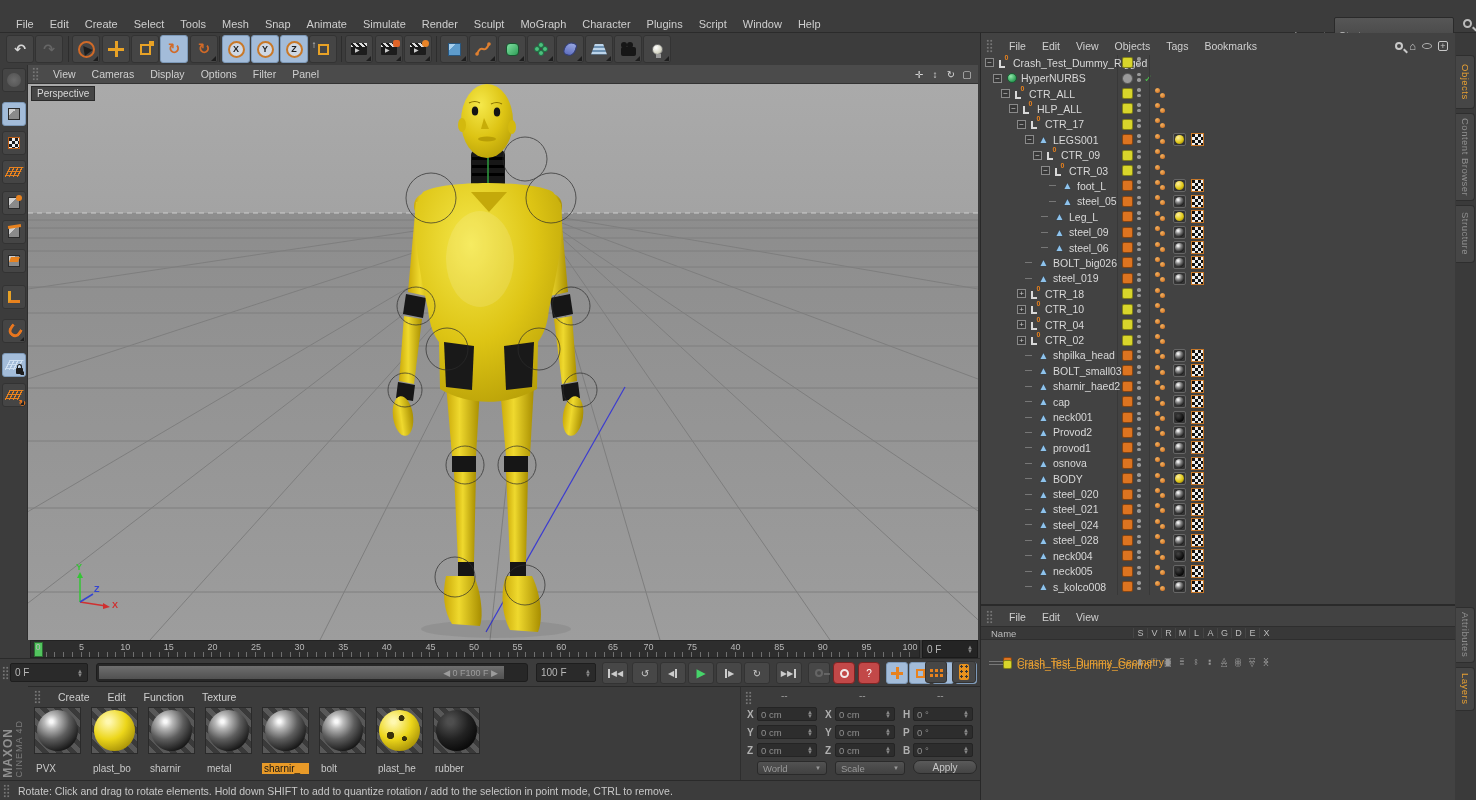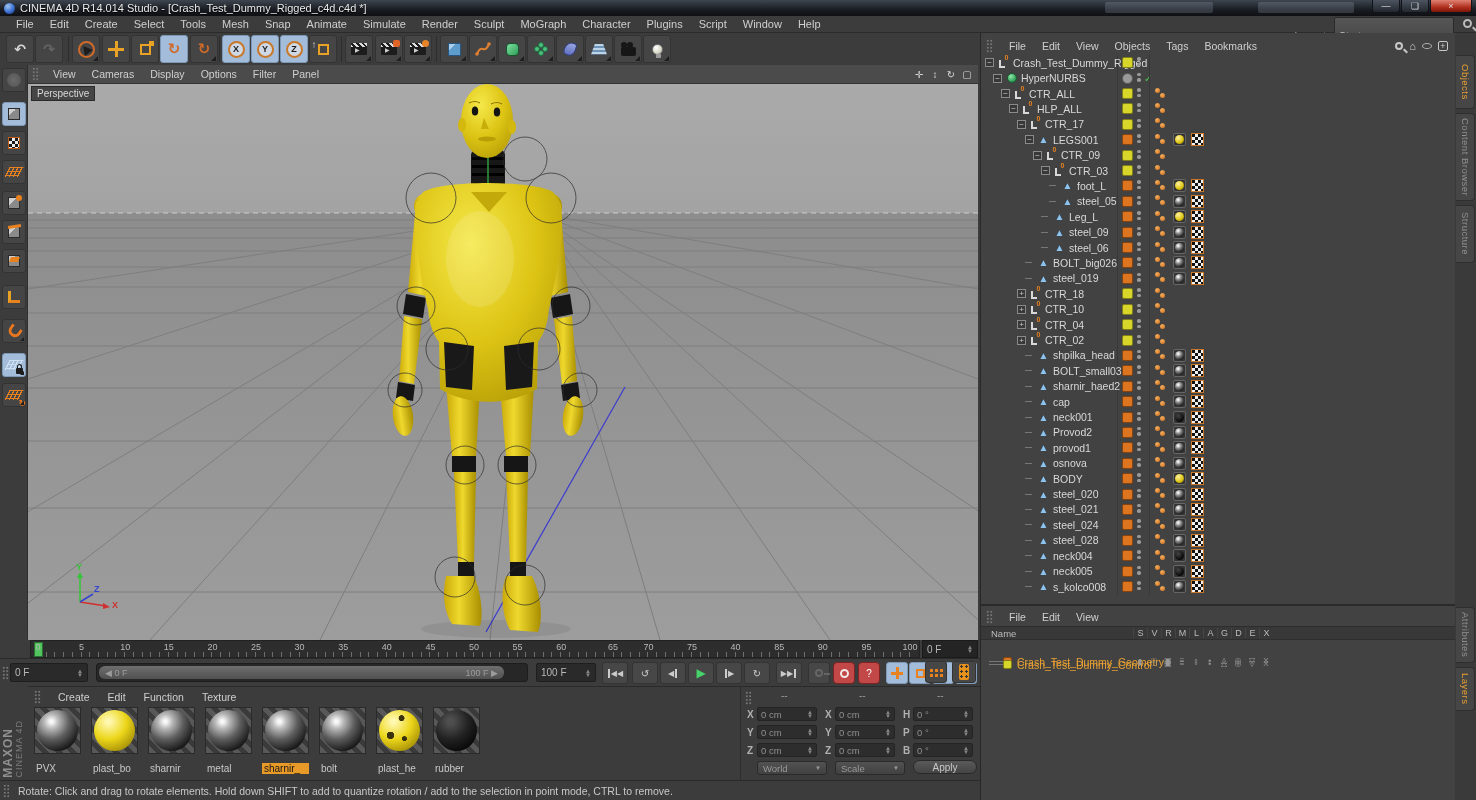--- a/index.html
+++ b/index.html
@@ -122,22 +122,22 @@
   .framebox { position:absolute; left:922px; top:640px; width:56px; height:18px; background:#242424; border:1px solid #1a1a1a;
     color:#b8b8b8; font-size:10px; display:flex; align-items:center; padding:0 4px; justify-content:space-between; }
   .spinarr { color:#888; font-size:6px; line-height:4px; text-align:center; }
 
   
   .transport { position:absolute; left:0; top:658px; width:980px; height:28px; background:#3c3c3c; border-top:1px solid #2a2a2a; }
   .transport .grip { position:absolute; left:2px; top:7px; }
   .tfield { position:absolute; top:4px; height:19px; background:#2a2a2a; border:1px solid #1e1e1e; border-radius:2px;
     color:#b8b8b8; font-size:10px; display:flex; align-items:center; padding:0 4px; justify-content:space-between; }
   .rangeslider { position:absolute; left:96px; top:4px; width:432px; height:19px; background:#272727; border:1px solid #1d1d1d; border-radius:3px; }
-  .rangebar { position:absolute; left:2px; top:2px; width:405px; height:13px; border-radius:6px;
-    background:linear-gradient(#6e6e6e,#515151); display:flex; align-items:center; justify-content:space-between;
+  .rangebar { position:absolute; left:2px; top:2px; width:405px; height:13px; border-radius:0;
+    background:linear-gradient(#6e6e6e,#515151); display:flex; align-items:center; justify-content:flex-end;
     color:#9c9c9c; font-size:9px; padding:0 6px; }
   .tpbtn { position:absolute; top:3px; width:26px; height:22px; background:#474747; border:1px solid #333; border-radius:3px;
     display:flex; align-items:center; justify-content:center; color:#ccc; font-size:10px; }
   .tpbtn.round { border-radius:4px; }
   .tpbtn.play { color:#46d46a; font-size:12px; }
   .tpbtn.red { background:#c24848; border-color:#7e2222; color:#fff; }
   .tpbtn.blue { background:#a3bcd9; border-color:#7d99b8; }
   .tpbtn .bar { width:2px; height:9px; background:#ccc; margin:0 1px; }
   .keyic { width:8px; height:8px; border:2px solid #7a7a7a; border-radius:50%; position:relative; opacity:.6; }
   .keyic::after { content:""; position:absolute; left:7px; top:2px; width:6px; height:2px; background:#7a7a7a; }
@@ -261,31 +261,20 @@
   .vtab { position:absolute; left:1px; width:19px; background:#464646; border:1px solid #2e2e2e; border-left:none;
     border-radius:0 4px 4px 0; display:flex; align-items:center; justify-content:center;
     writing-mode:vertical-rl; color:#909090; font-size:9.5px; letter-spacing:.5px; }
   .vtab.active { color:#e8a033; }
 </style>
 </head>
 <body>
 
 <div class="app">
 
-  <div class="titlebar">
-    <span class="appicon"></span>
-    <span class="title">CINEMA 4D R14.014 Studio - [Crash_Test_Dummy_Rigged_c4d.c4d *]</span>
-    <span class="ghostwin" style="left:1105px;width:108px;"></span>
-    <span class="ghostwin" style="left:1258px;width:96px;"></span>
-    <div class="winbtns">
-      <span class="winbtn">—</span>
-      <span class="winbtn">❏</span>
-      <span class="winbtn close">×</span>
-    </div>
-  </div>
 
   <div class="menubar">
     <div class="mitems">
         <span>File</span>
         <span>Edit</span>
         <span>Create</span>
         <span>Select</span>
         <span>Tools</span>
         <span>Mesh</span>
         <span>Snap</span>

